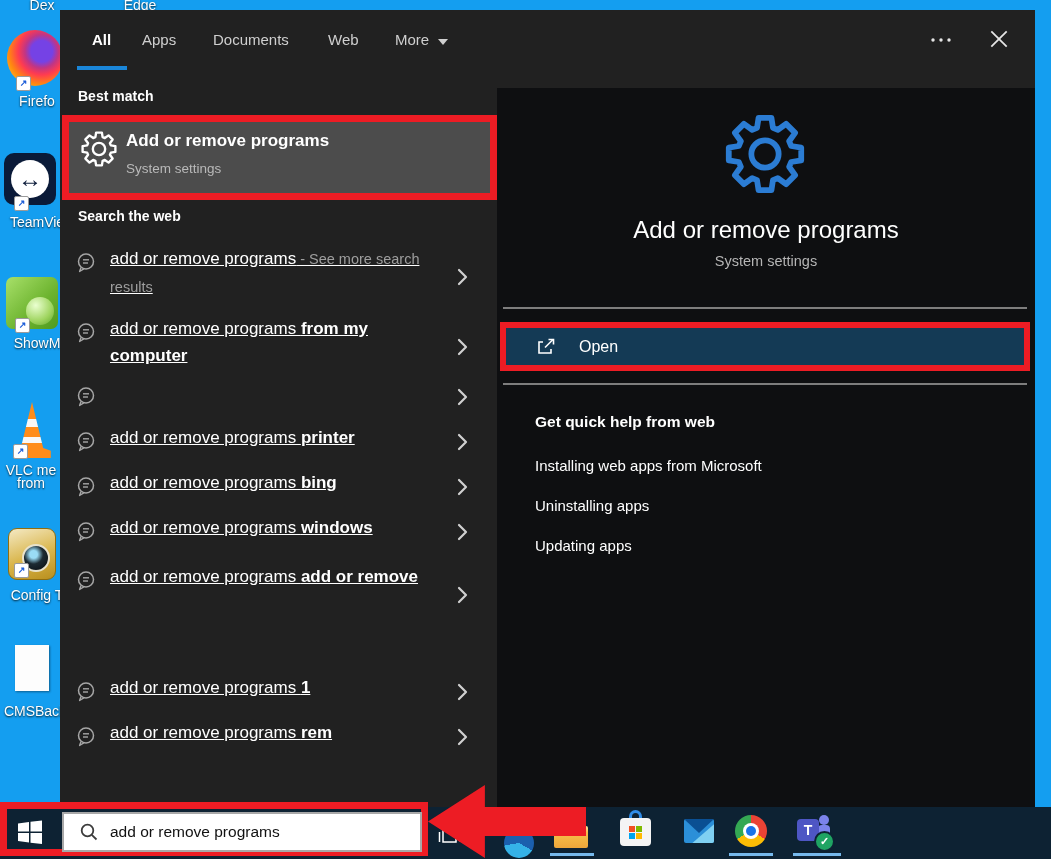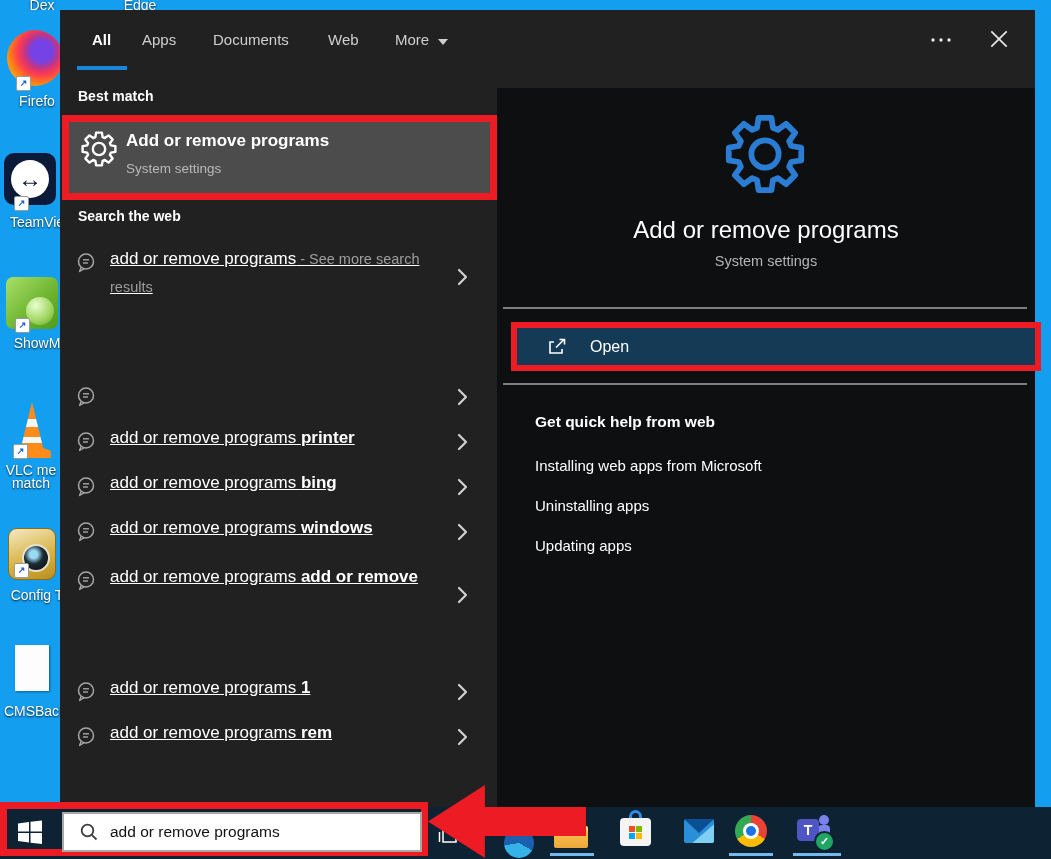--- a/index.html
+++ b/index.html
@@ -50,21 +50,21 @@
   .sug-text .b{font-weight:bold;}
   .sug-text .g{color:#9e9e9e;font-size:14.5px;}
   .chev{position:absolute;right:6px;top:50%;transform:translateY(-50%);width:11px;height:18px;
         fill:none;stroke:#d0d0d0;stroke-width:2.2;stroke-linecap:round;stroke-linejoin:round;}
   
   .gear-big{left:723px;top:112px;width:84px;height:84px;z-index:4;}
   .hero-title{left:497px;top:216px;width:538px;text-align:center;color:#fff;font-size:24px;z-index:4;}
   .hero-sub{left:497px;top:253px;width:538px;text-align:center;color:#b5b5b5;font-size:14.5px;z-index:4;}
   .divider{height:2px;background:#7d7d7d;z-index:4;}
   .open-box{left:500px;top:322px;width:530px;height:49px;border:6px solid #ed1c24;background:#143a55;
-            box-sizing:border-box;z-index:5;display:flex;align-items:center;margin-left:11px;}
+            box-sizing:border-box;z-index:5;display:flex;align-items:center;}
   .open-box svg{margin-left:30px;}
   .open-label{margin-left:23px;color:#fff;font-size:16px;}
   .help-header{left:535px;top:413px;color:#fff;font-size:15.5px;font-weight:bold;z-index:4;}
   .help-link{position:absolute;left:535px;color:#fff;font-size:15px;z-index:4;cursor:default;}
   
   .taskbar{left:0;top:807px;width:1051px;height:52px;background:#0d2233;z-index:5;}
   .tb-redbox{left:0;top:802px;width:428px;height:54px;border:7px solid #ed1c24;box-sizing:border-box;
              z-index:8;background:transparent;}
   .start-flag{left:18px;top:820px;width:24px;height:24px;z-index:9;}
   .search-field{left:62px;top:812px;width:360px;height:40px;background:#fff;border:2px solid #a8a8a8;
@@ -127,21 +127,21 @@
   <div class="desk-label" style="left:2px;top:217px;width:70px">TeamVie</div>
 
   <div class="abs sm">
       <div class="orb"></div>
     </div>
   <div class="badge" style="left:15px;top:318px">↗</div>
   <div class="desk-label" style="left:2px;top:338px;width:70px">ShowM</div>
 
   <div class="abs vlc"></div>
   <div class="badge" style="left:13px;top:444px">↗</div>
-  <div class="desk-label" style="left:2px;top:464px;width:58px;white-space:normal;line-height:13px">VLC me match</div>
+  <div class="desk-label" style="left:2px;top:464px;width:58px;white-space:normal;line-height:13px">VLC me from</div>
 
   <div class="abs cfg">
       <div class="lens"></div>
     </div>
   <div class="badge" style="left:14px;top:563px">↗</div>
   <div class="desk-label" style="left:2px;top:590px;width:70px">Config T</div>
 
   <div class="abs cms"></div>
   <div class="desk-label" style="left:0px;top:706px;width:70px">CMSBack</div>
 
@@ -182,20 +182,32 @@
       <line x1="7" y1="7.8" x2="13" y2="7.8" stroke="#a6a6a6" stroke-width="1.4"></line>
       <line x1="7" y1="11" x2="12" y2="11" stroke="#a6a6a6" stroke-width="1.4"></line>
       <path d="M5 15.5 L3.6 19.5 L8.2 16.6" fill="none" stroke="#a6a6a6" stroke-width="1.4" stroke-linejoin="round"></path>
     </svg>
     <div class="sug-text"><span>add or remove programs</span><span class="b"></span><span class="g"> - See more search results</span></div>
     <svg class="chev" viewBox="0 0 11 18">
         <polyline points="2,2 9,9 2,16"></polyline>
       </svg>
   </div>
 
+  <div class="sug" style="top:315px;height:64px">
+    <svg class="bubble" viewBox="0 0 22 22">
+      <circle cx="10" cy="9.5" r="7.5" fill="none" stroke="#a6a6a6" stroke-width="1.5"></circle>
+      <line x1="7" y1="7.8" x2="13" y2="7.8" stroke="#a6a6a6" stroke-width="1.4"></line>
+      <line x1="7" y1="11" x2="12" y2="11" stroke="#a6a6a6" stroke-width="1.4"></line>
+      <path d="M5 15.5 L3.6 19.5 L8.2 16.6" fill="none" stroke="#a6a6a6" stroke-width="1.4" stroke-linejoin="round"></path>
+    </svg>
+    <div class="sug-text"><span>add or remove programs </span><span class="b">from my computer</span></div>
+    <svg class="chev" viewBox="0 0 11 18">
+        <polyline points="2,2 9,9 2,16"></polyline>
+      </svg>
+  </div>
 
   <div class="sug" style="top:379px;height:36px">
     <svg class="bubble" viewBox="0 0 22 22">
       <circle cx="10" cy="9.5" r="7.5" fill="none" stroke="#a6a6a6" stroke-width="1.5"></circle>
       <line x1="7" y1="7.8" x2="13" y2="7.8" stroke="#a6a6a6" stroke-width="1.4"></line>
       <line x1="7" y1="11" x2="12" y2="11" stroke="#a6a6a6" stroke-width="1.4"></line>
       <path d="M5 15.5 L3.6 19.5 L8.2 16.6" fill="none" stroke="#a6a6a6" stroke-width="1.4" stroke-linejoin="round"></path>
     </svg>
     <svg class="chev" viewBox="0 0 11 18">
         <polyline points="2,2 9,9 2,16"></polyline>

